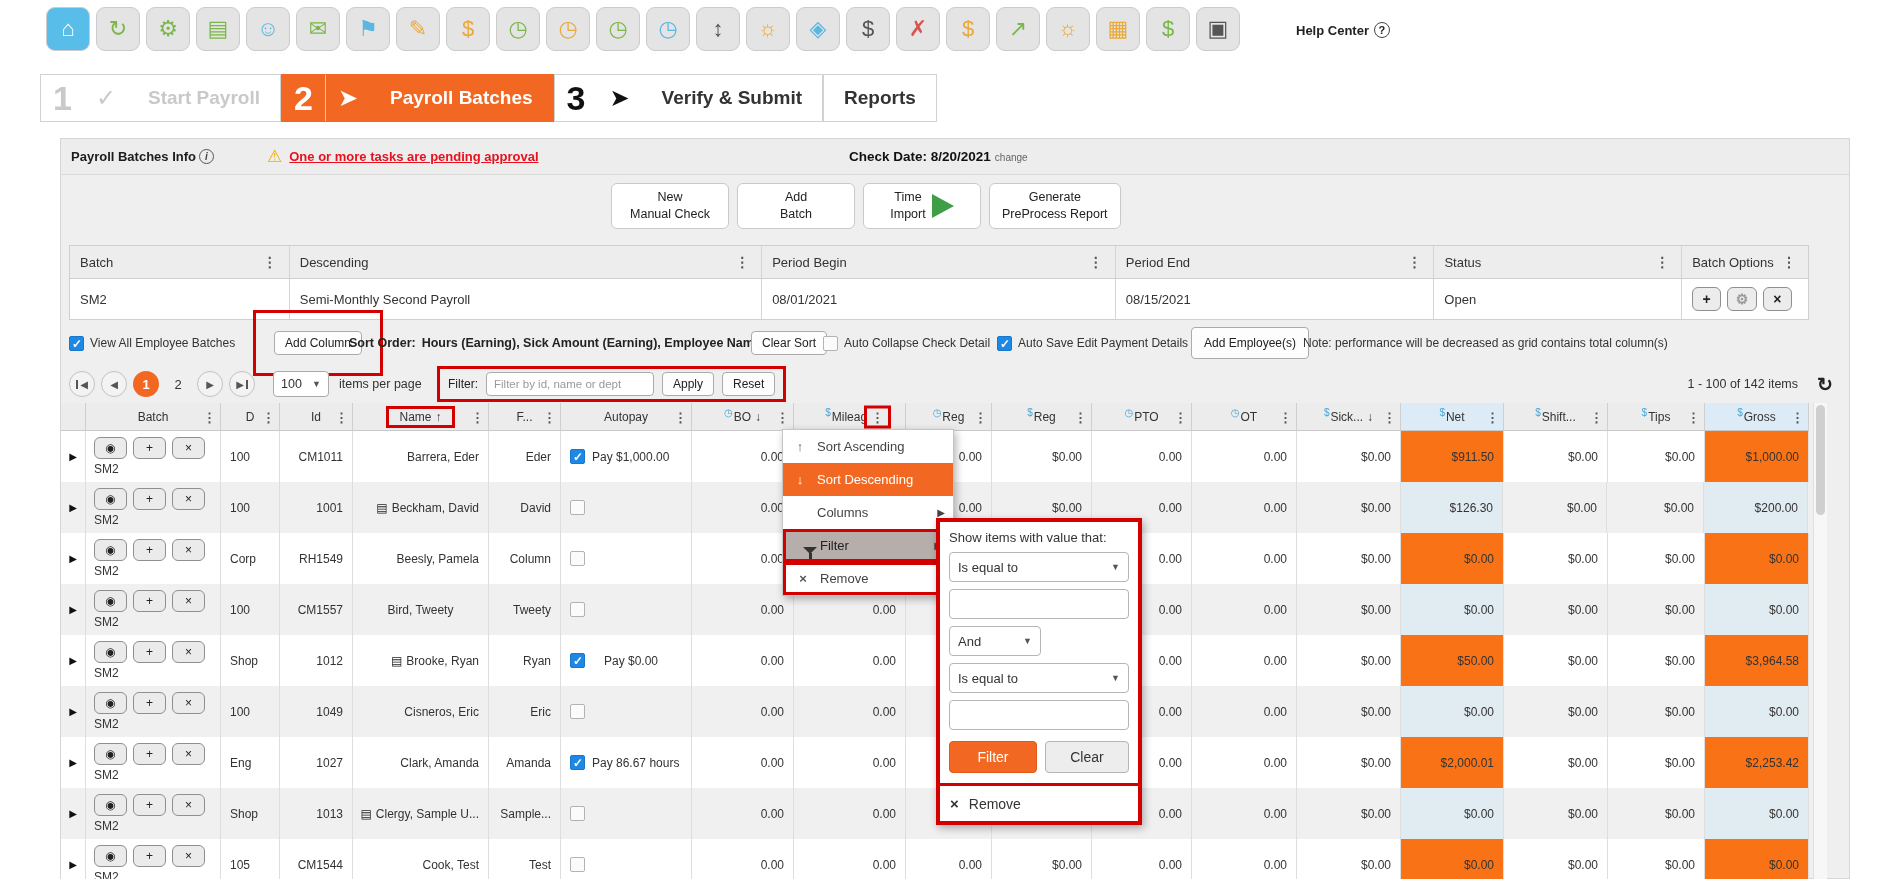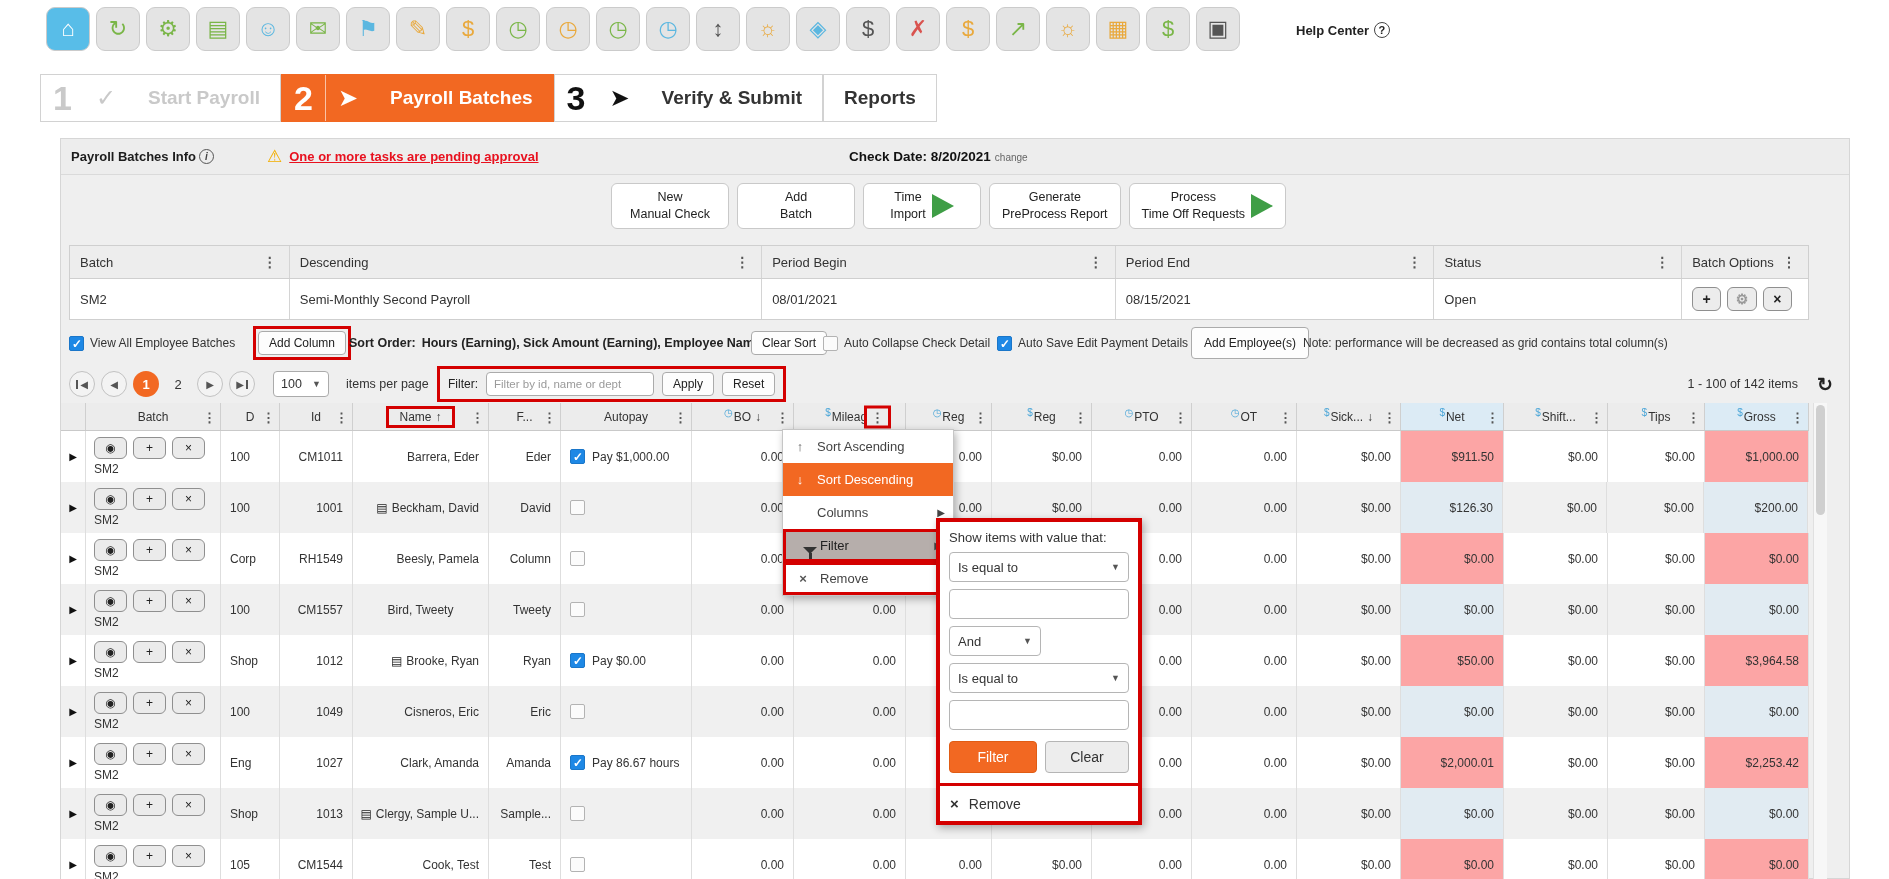--- a/index.html
+++ b/index.html
@@ -74,41 +74,41 @@
     justify-content:center; margin-right:6px; cursor:pointer; }
   .opt-btn.gear { color:#9a9a9a; }
 
   
   .opts { position:absolute; left:0; top:184px; right:0; height:40px; display:flex; align-items:center; font-size:12px; }
   .cb { width:15px; height:15px; border:1px solid #b3b3b3; background:#fbfbfb; border-radius:2px;
     display:inline-block; position:relative; flex:none; cursor:pointer; }
   .cb.checked { background:#1e88e5; border-color:#1a76c9; }
   .cb.checked::after { content:"✓"; position:absolute; left:2px; top:0px; color:#fff; font-size:12px; font-weight:bold; }
   .opt-item { display:flex; align-items:center; gap:6px; position:absolute; }
-  .red-box { border:3px solid #d40000; padding:2px; }
+  .red-box { border:3px solid #d40000; padding:18px; }
   .sm-btn { background:#fdfdfd; border:1px solid #ababab; border-radius:4px; padding:4px 10px;
     font-size:12px; color:#222; cursor:pointer; white-space:nowrap; }
   .sort-order { font-weight:bold; color:#222; font-size:12.5px; white-space:nowrap; }
   .note-text { color:#333; font-size:12px; white-space:nowrap; }
 
   
   .pager { position:absolute; left:0; top:226px; right:0; height:38px; display:flex; align-items:center; }
   .pg-circle { width:26px; height:26px; border-radius:50%; border:1px solid #c2c2c2; background:#f3f3f3;
     color:#555; display:inline-flex; align-items:center; justify-content:center; font-size:10px;
     margin-left:6px; cursor:pointer; position:relative; }
   .pg-circle.bar::before { content:""; width:2px; height:9px; background:#555; margin-right:2px; }
   .pg-circle.bar-r::after { content:""; width:2px; height:9px; background:#555; margin-left:2px; }
   .pg-num { width:26px; height:26px; border-radius:50%; display:inline-flex; align-items:center;
     justify-content:center; font-size:13px; margin-left:6px; cursor:pointer; }
   .pg-num.active { background:#f26822; color:#fff; font-weight:bold; }
   .page-size { margin-left:18px; width:56px; height:26px; background:#fff; border:1px solid #ababab;
     border-radius:4px; display:inline-flex; align-items:center; justify-content:space-between;
     padding:0 7px; font-size:12.5px; cursor:pointer; }
   .caret { font-size:9px; color:#555; }
-  .ipp { margin-left:17px; font-size:12.5px; color:#333; }
+  .ipp { margin-left:10px; font-size:12.5px; color:#333; }
   .filter-group { position:absolute; left:376px; display:flex; align-items:center; gap:8px;
     border:3px solid #d40000; padding:3px 8px; }
   .filter-lbl { font-weight:normal; font-size:12px; color:#222; }
   .filter-input { width:168px; height:24px; border:1px solid #ababab; border-radius:4px;
     font-size:11.5px; padding:0 7px; color:#333; font-family:"Liberation Sans",sans-serif; }
   .filter-input::placeholder { color:#9a9a9a; }
   .range-lbl { position:absolute; left:1587px; font-size:12.5px; color:#333; width:150px; text-align:right; }
   .refresh { position:absolute; left:1756px; font-size:19px; font-weight:bold; color:#222; cursor:pointer; }
 
   
@@ -121,21 +121,21 @@
     font-weight:bold; font-size:13px; cursor:pointer; padding:0 3px; }
   .gh-dots.annot { border:3px solid #d40000; padding:1px 4px; right:14px; background:#ececec; }
   .mini-ico { color:#4ba6d8; font-size:10px; transform:translateY(-4px); display:inline-block; margin-right:1px; }
   .sort-arrow { font-size:12px; color:#333; margin-left:4px; }
   .name-annot { border:3px solid #d40000; padding:1px 10px; display:inline-flex; align-items:center; }
   .g-row { display:flex; height:51px; background:#fff; }
   .g-row.even { background:#f0f0f0; }
   .g-cell { border-right:1px solid #dedede; font-size:12px; display:flex; align-items:center;
     padding:0 9px; overflow:hidden; white-space:nowrap; }
   .g-cell.num { justify-content:flex-end; }
-  .g-cell.hl { background:#fca5a5; }
+  .g-cell.hl { background:#f97316; }
   .g-row.even .g-cell.hl { background:#e1ebf2; }
   .expand-cell { justify-content:center; padding:0; }
   .expand-tri { font-size:10px; color:#111; cursor:pointer; }
   .batch-cell { flex-direction:column; align-items:flex-start; justify-content:center; gap:3px; padding:3px 8px; }
   .row-btns { display:flex; gap:6px; }
   .row-btn { width:33px; height:22px; border:1px solid #8f8f8f; border-radius:6px; background:#ebebeb;
     display:flex; align-items:center; justify-content:center; font-size:12px; color:#222; cursor:pointer; }
   .batch-lbl { font-size:12px; color:#333; }
   .doc-ico { font-size:12px; color:#222; margin-right:4px; }
   .ap-lbl { margin-left:7px; }
@@ -260,24 +260,20 @@
     <div class="act-btn">
       <span class="act-lines"><span>Add</span><br><span>Batch</span></span>
     </div>
     <div class="act-btn">
       <span class="act-lines"><span>Time</span><br><span>Import</span></span>
       <span class="green-arrow"></span>
     </div>
     <div class="act-btn">
       <span class="act-lines"><span>Generate</span><br><span>PreProcess Report</span></span>
     </div>
-    <div class="act-btn">
-      <span class="act-lines"><span>Process</span><br><span>Time Off Requests</span></span>
-      <span class="green-arrow"></span>
-    </div>
   </div>
 
   <div class="batch-table">
     <div class="bt-row bt-head" id="bt-head">
         <div class="bt-cell c0">
           <span>Batch</span>
           <span class="dots">⋮</span>
         </div>
         <div class="bt-cell c1">
           <span>Descending</span>
@@ -602,21 +598,21 @@
             </div>
             <span class="batch-lbl">SM2</span>
           </div>
           <div class="g-cell" style="width: 59px;">Shop</div>
           <div class="g-cell num" style="width: 73px;">1012</div>
           <div class="g-cell num" style="width: 136px;">
             <span class="doc-ico">▤</span>
             <span>Brooke, Ryan</span>
           </div>
           <div class="g-cell num" style="width: 72px;">Ryan</div>
-          <div class="g-cell" style="width: 131px;">
+          <div class="g-cell" style="width: 131px; gap: 12px;">
             <span class="cb checked"></span>
             <span class="ap-lbl">Pay $0.00</span>
           </div>
           <div class="g-cell num" style="width: 102px;">0.00</div>
           <div class="g-cell num" style="width: 112px;">0.00</div>
           <div class="g-cell num" style="width: 86px;">0.00</div>
           <div class="g-cell num" style="width: 100px;">$0.00</div>
           <div class="g-cell num" style="width: 100px;">0.00</div>
           <div class="g-cell num" style="width: 105px;">0.00</div>
           <div class="g-cell num" style="width: 104px;">$0.00</div>

